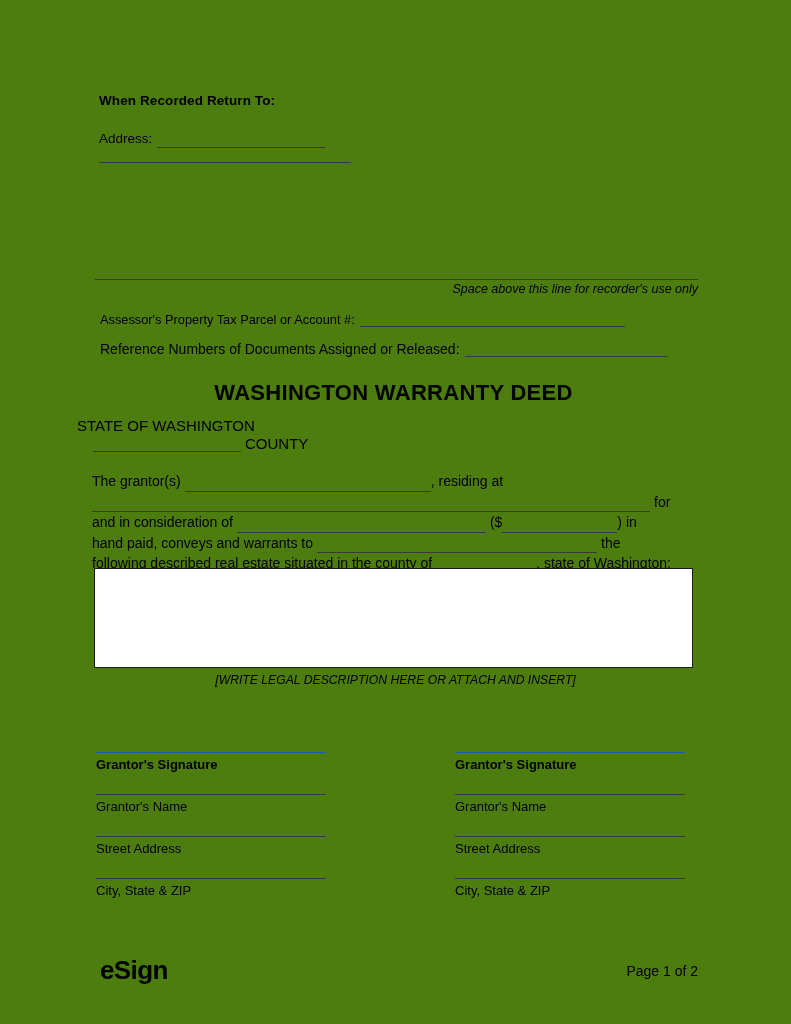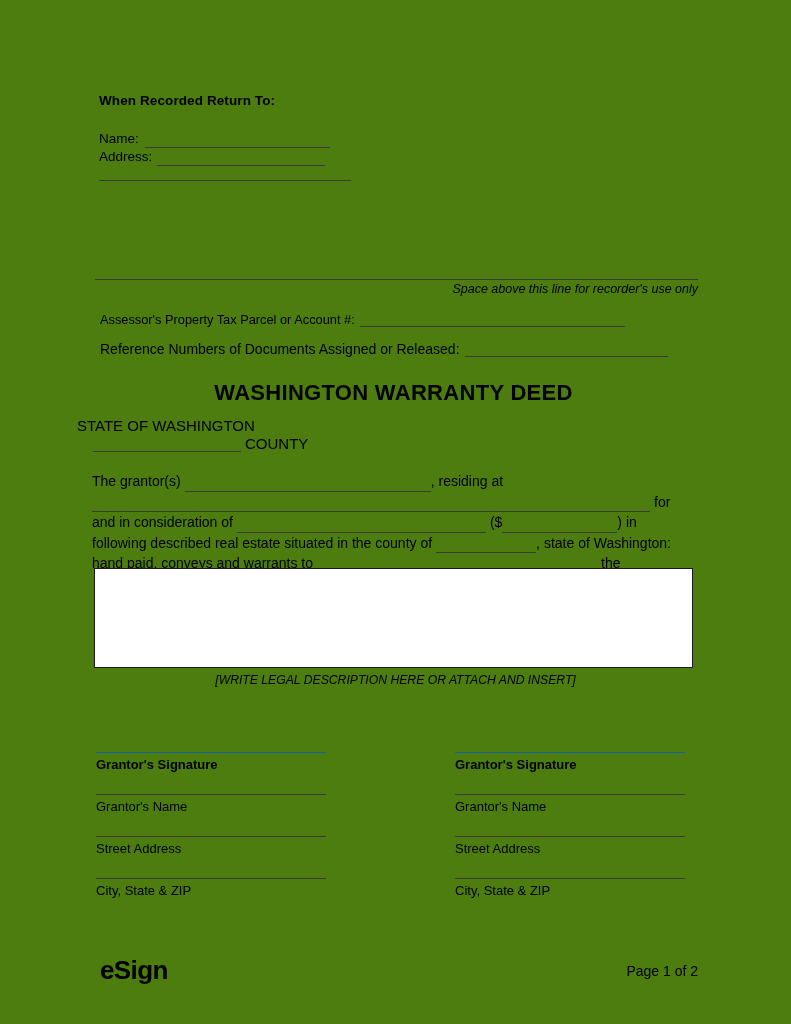--- a/index.html
+++ b/index.html
@@ -225,23 +225,20 @@
   }
 </style>
 </head>
 <body>
 
 <div class="page">
 
   <div id="recorded-block">
     <div id="recorded-heading">When Recorded Return To:</div>
     <div class="field-row">
-      <span class="label">Name:</span><span class="rule" id="name-rule"></span>
-    </div>
-    <div class="field-row">
       <span class="label">Address:</span><span class="rule" id="address-rule"></span>
     </div>
     <span id="extra-rule"></span>
   </div>
 
   <div id="recorder-separator"></div>
   <div id="recorder-note">Space above this line for recorder's use only</div>
 
   <div id="assessor-row">
     <span>Assessor's Property Tax Parcel or Account #:</span><span class="rule" id="assessor-rule"></span>
@@ -262,24 +259,24 @@
     <div class="bline">
       <span>The grantor(s)</span><span class="rule" id="grantor-rule"></span><span>, residing at</span>
     </div>
     <div class="bline">
       <span class="rule" id="residing-rule"></span><span>for</span>
     </div>
     <div class="bline">
       <span>and in consideration of</span><span class="rule" id="consideration-rule"></span><span>($</span><span class="rule" id="amount-rule"></span><span>)  in</span>
     </div>
     <div class="bline">
+      <span>hand paid, conveys and warrants to</span><span class="rule" id="conveys-rule"></span><span>the</span>
+    </div>
+    <div class="bline">
       <span>following described real estate situated in the county of</span><span class="rule" id="county2-rule"></span><span>, state of Washington:</span>
-    </div>
-    <div class="bline">
-      <span>hand paid, conveys and warrants to</span><span class="rule" id="conveys-rule"></span><span>the</span>
     </div>
   </div>
 
   <div id="legal-box"></div>
   <div id="legal-caption">[WRITE LEGAL DESCRIPTION HERE OR ATTACH AND INSERT]</div>
 
 
   <div class="sig-col" id="sig-col-left">
     <div class="sig-field signature">
       <div class="sig-line"></div>

